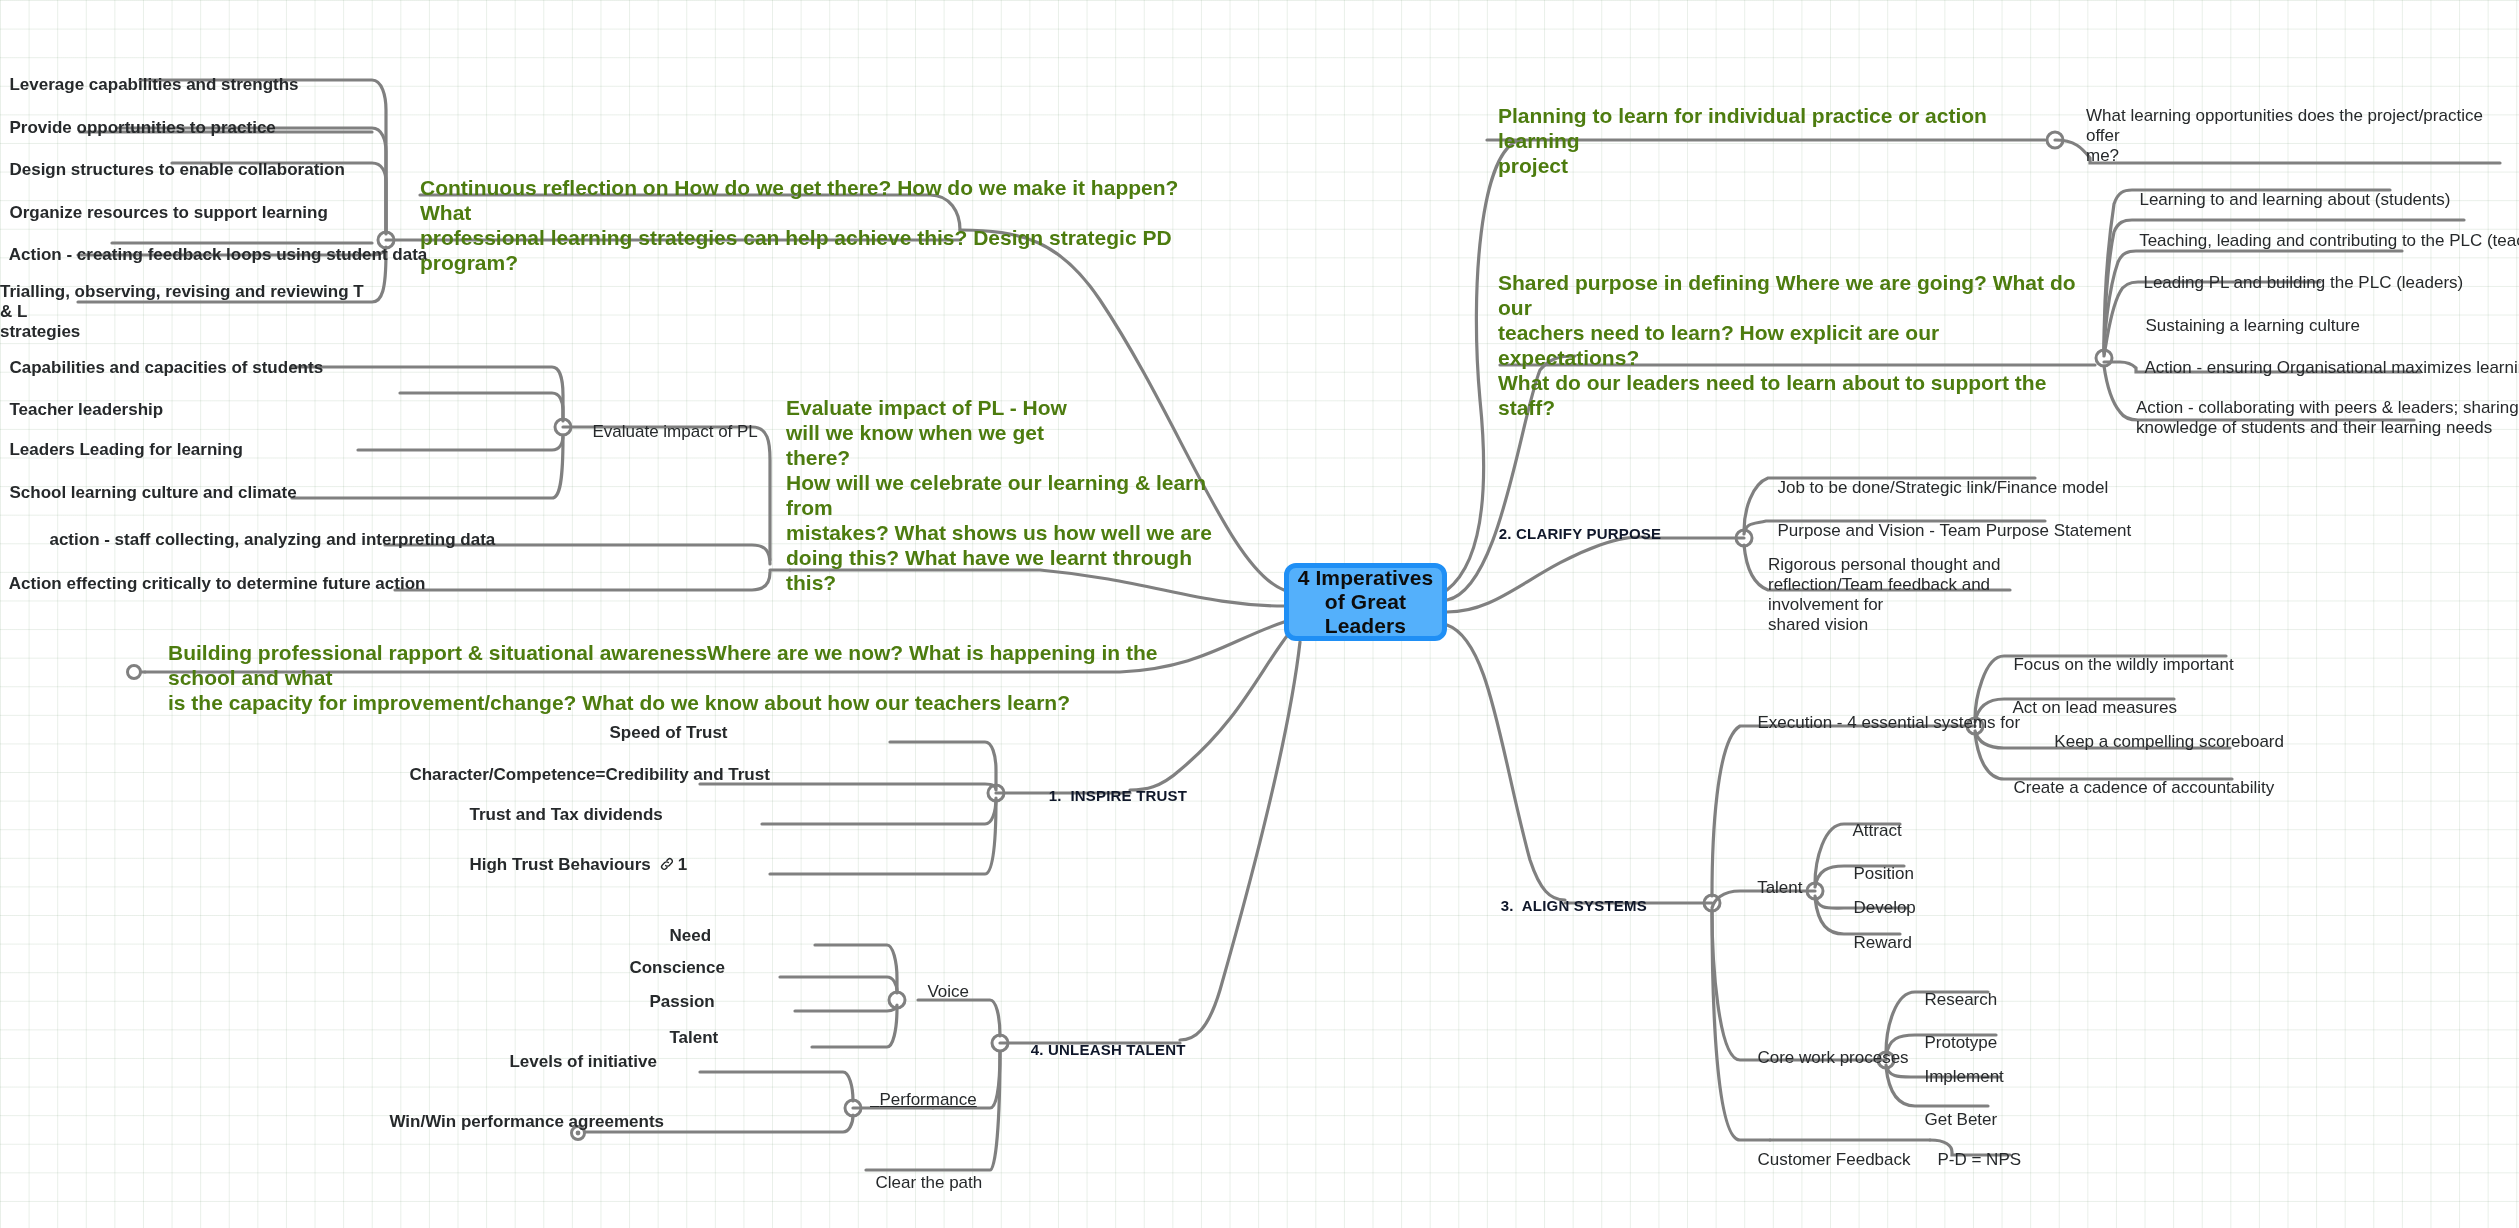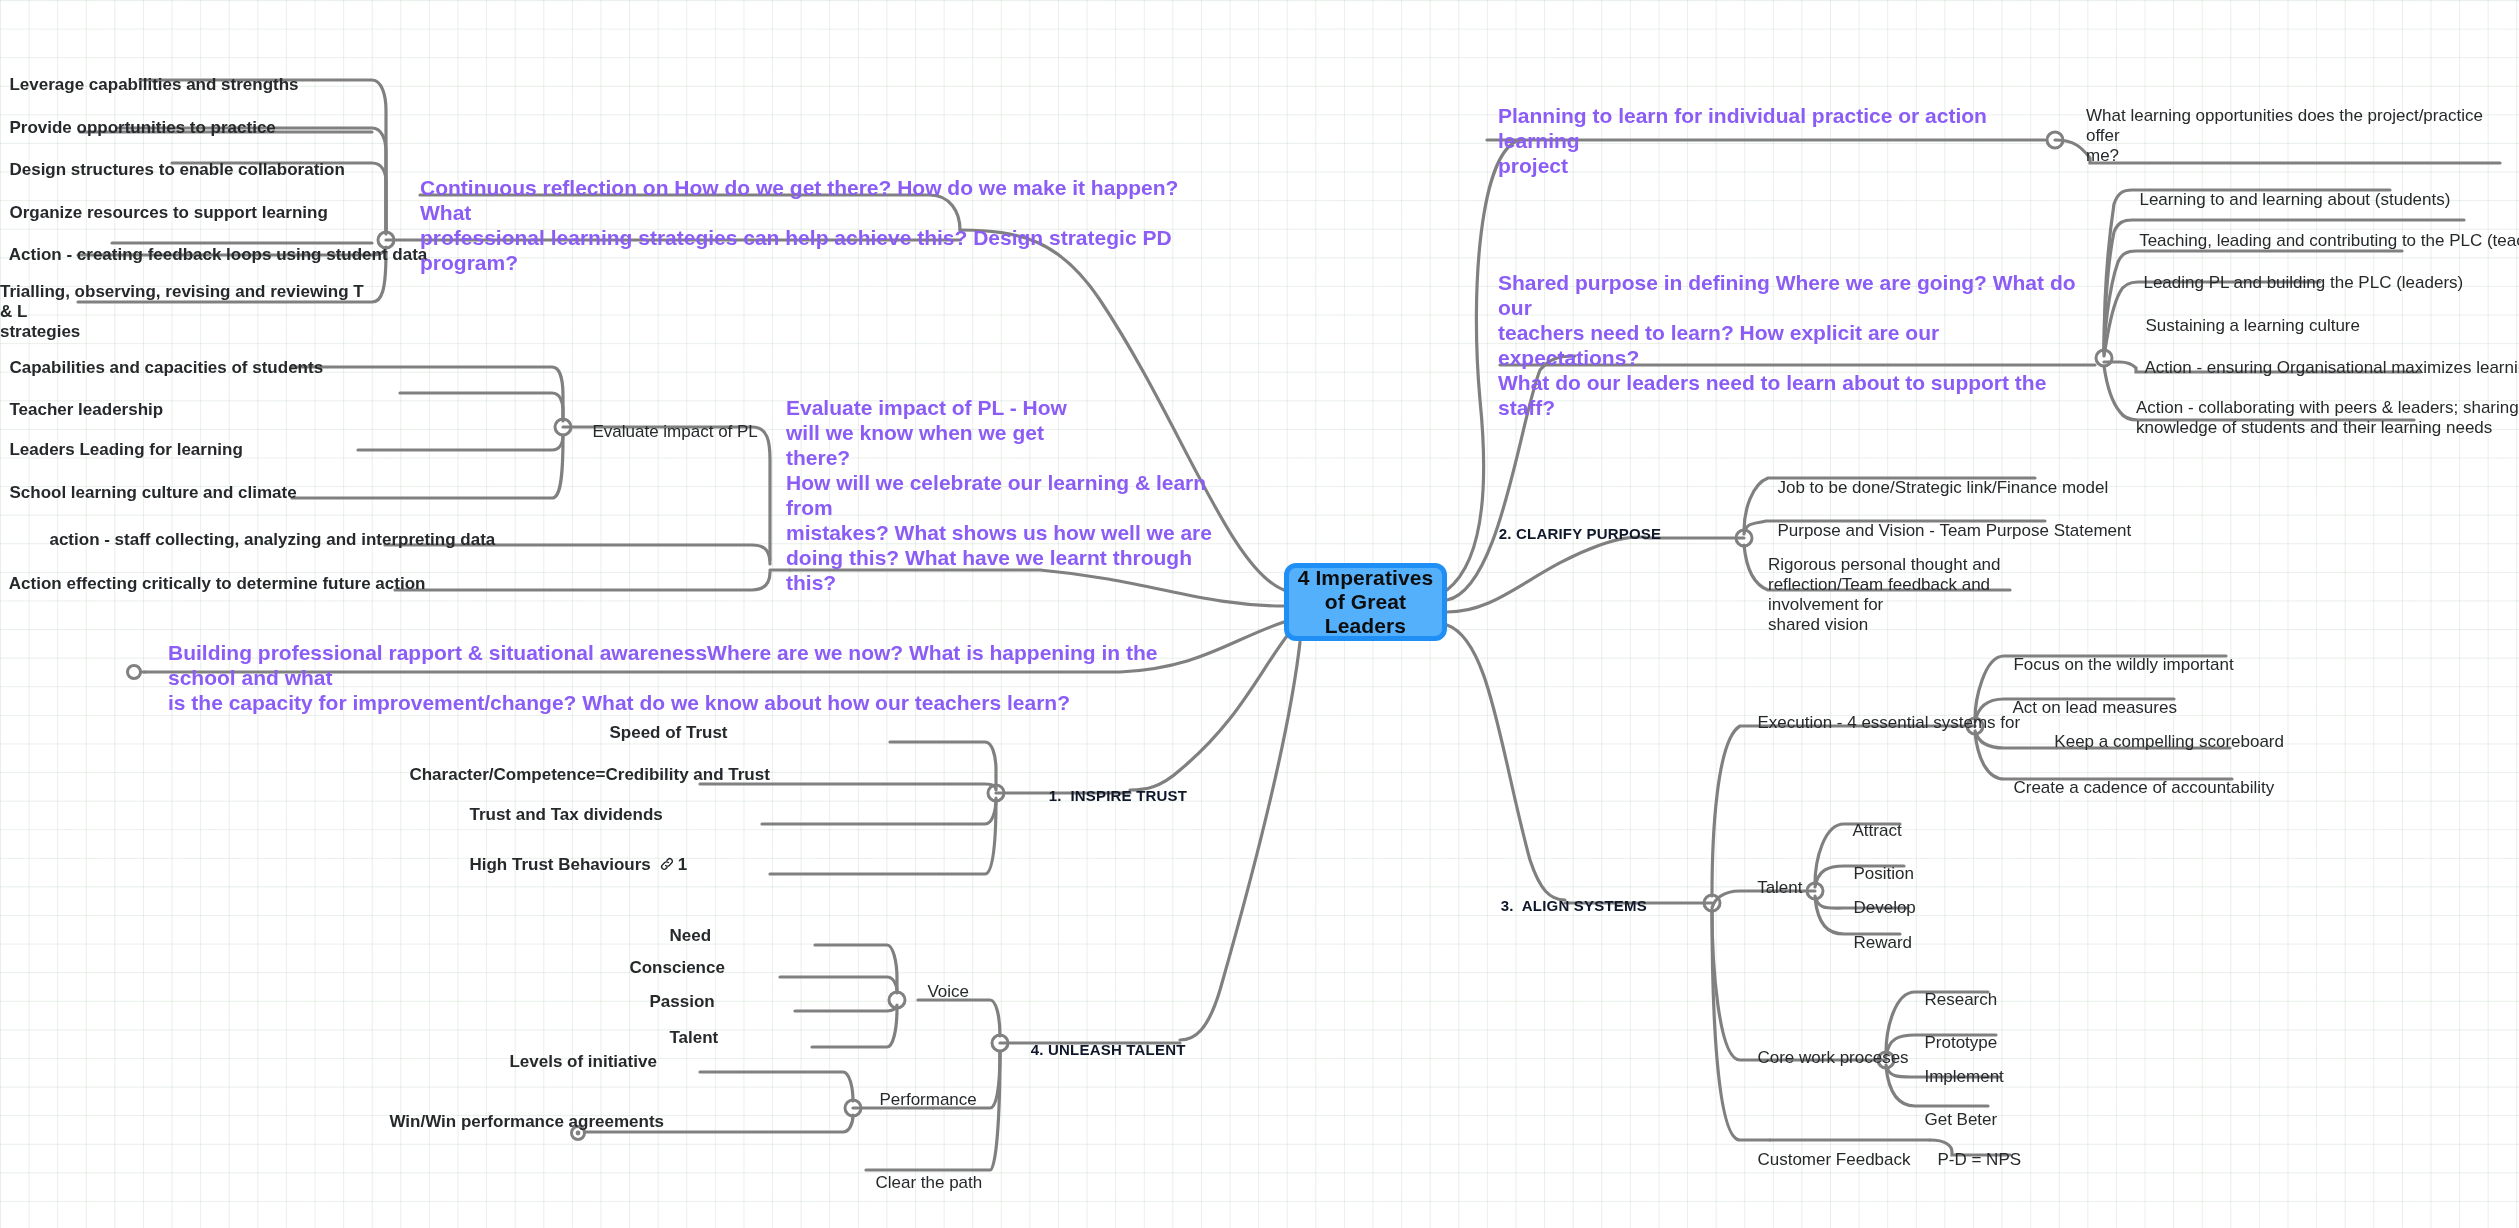--- a/index.html
+++ b/index.html
@@ -21,21 +21,21 @@
   }
   #wires{position:absolute;left:0;top:0;width:2519px;height:1228px;}
   .node{position:absolute;white-space:pre;color:#1a1a1a;}
   
   .leaf{font-size:17px;line-height:20px;color:#26292b;}
   .leaf.r{text-align:left;}
   .leaf.l{text-align:left;font-weight:bold;}
   
   .imp{font-size:15px;font-weight:bold;letter-spacing:.2px;color:#0f172a;}
   
-  .blk{font-size:21px;font-weight:bold;line-height:25px;color:#8b5cf6;}
+  .blk{font-size:21px;font-weight:bold;line-height:25px;color:#4d7c0f;}
   
   #root{
     position:absolute;left:1284px;top:563px;width:163px;height:78px;
     background:#54b0fb;border:5px solid #1f8ff5;border-radius:12px;
     box-sizing:border-box;
     display:flex;align-items:center;justify-content:center;
     text-align:center;
     font-size:21px;font-weight:bold;line-height:24px;color:#0d0d0d;
     letter-spacing:.1px;
   }
@@ -269,21 +269,21 @@
 </div>
 <div class="node leaf r" style="left:918px;top:962px;width:120px;">
   <span>Voice</span>
 </div>
 <div class="node leaf l" style="left:500px;top:1032px;width:200px;">
   <span>Levels of initiative</span>
 </div>
 <div class="node leaf l" style="left:380px;top:1092px;width:320px;">
   <span>Win/Win performance agreements</span>
 </div>
-<div class="node leaf r" style="left:870px;top:1070px;width:160px;">
+<div class="node leaf r" style="left:870px;top:1070px;width:160px;text-decoration:underline;">
   <span>Performance</span>
 </div>
 <div class="node leaf r" style="left:866px;top:1153px;width:180px;">
   <span>Clear the path</span>
 </div>
 <div class="node imp" style="left:1022px;top:1024px;">
   <span>4. UNLEASH TALENT</span>
 </div>
 
 <div class="node blk" style="left:1498px;top:78px;width:560px;white-space:pre-line;">

